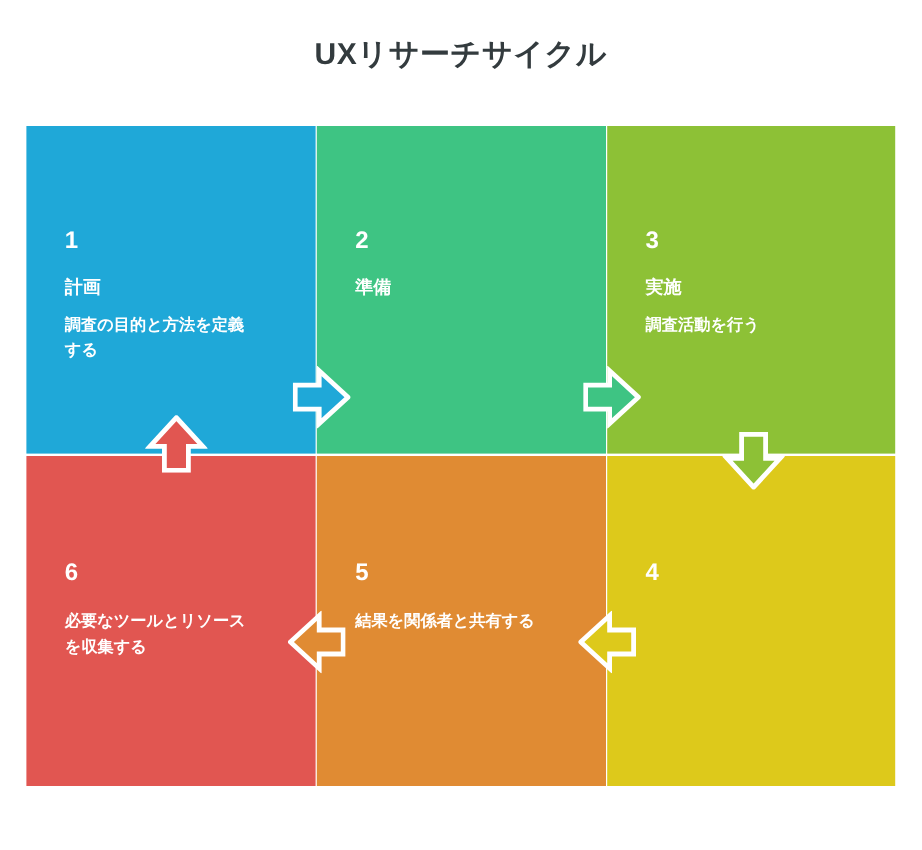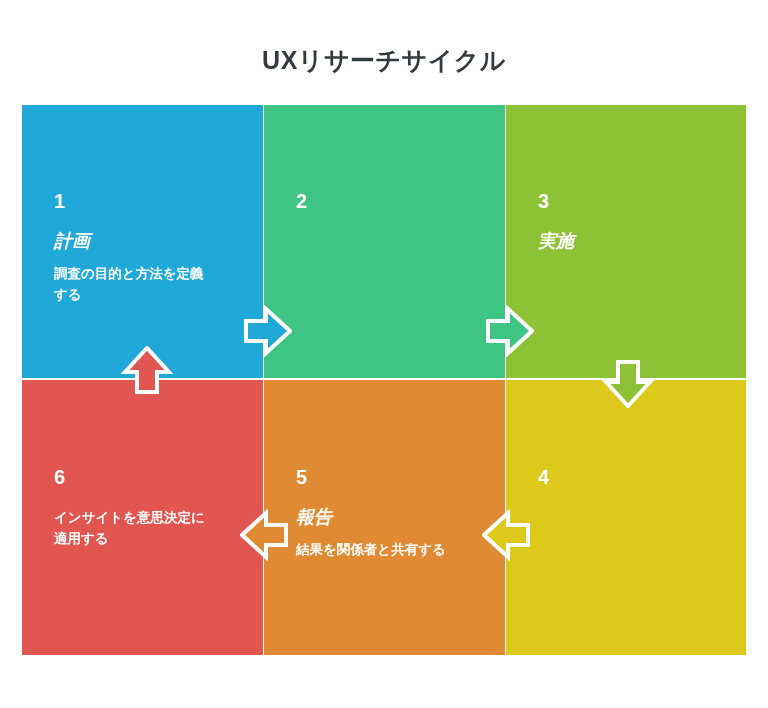--- a/index.html
+++ b/index.html
@@ -14,21 +14,21 @@
     overflow: hidden;
   }
   #page {
     position: relative;
     width: 768px;
     height: 708px;
   }
   #diagram-title {
     position: absolute;
     left: 0;
-    top: 44px;
+    top: 28px;
     width: 768px;
     text-align: center;
     font-size: 25px;
     font-weight: bold;
     color: #333b3e;
     letter-spacing: 0.5px;
   }
   #grid {
     position: absolute;
     left: 22px;
@@ -59,26 +59,25 @@
   .cell.c6 .cell-body, .cell.c5 .cell-body, .cell.c4 .cell-body { top: 87px; }
 
   .cell-number {
     font-size: 20px;
     font-weight: bold;
     color: #ffffff;
     line-height: 1;
     margin-bottom: 21px;
   }
   .cell-title {
-    font-size: 18px;
+    font-size: 15px;
     font-weight: bold;
     color: #ffffff;
     line-height: 1;
     margin-bottom: 14px;
-    font-style: italic;
   }
   .cell-desc {
     font-size: 13.5px;
     font-weight: bold;
     color: #ffffff;
     line-height: 1.55;
     max-width: 160px;
   }
 
   .arrow {
@@ -100,41 +99,42 @@
       <div class="cell-body">
         <div class="cell-number">1</div>
         <div class="cell-title">計画</div>
         <div class="cell-desc">調査の目的と方法を定義する</div>
       </div>
     </div>
 
     <div class="cell c2" style="background: rgb(62, 196, 131);">
       <div class="cell-body">
         <div class="cell-number">2</div>
+        <div class="cell-title">準備</div>
       </div>
     </div>
 
     <div class="cell c3" style="background: rgb(141, 193, 54);">
       <div class="cell-body">
         <div class="cell-number">3</div>
         <div class="cell-title">実施</div>
+        <div class="cell-desc">調査活動を行う</div>
       </div>
     </div>
 
     <div class="cell c6" style="background: rgb(225, 86, 81);">
       <div class="cell-body">
         <div class="cell-number">6</div>
-        <div class="cell-desc">インサイトを意思決定に適用する</div>
+        <div class="cell-desc">必要なツールとリソースを収集する</div>
       </div>
     </div>
 
     <div class="cell c5" style="background: rgb(224, 139, 51);">
       <div class="cell-body">
         <div class="cell-number">5</div>
-        <div class="cell-title">報告</div>
         <div class="cell-desc">結果を関係者と共有する</div>
       </div>
     </div>
 
     <div class="cell c4" style="background: rgb(221, 201, 27);">
       <div class="cell-body">
         <div class="cell-number">4</div>
       </div>
     </div>
 

